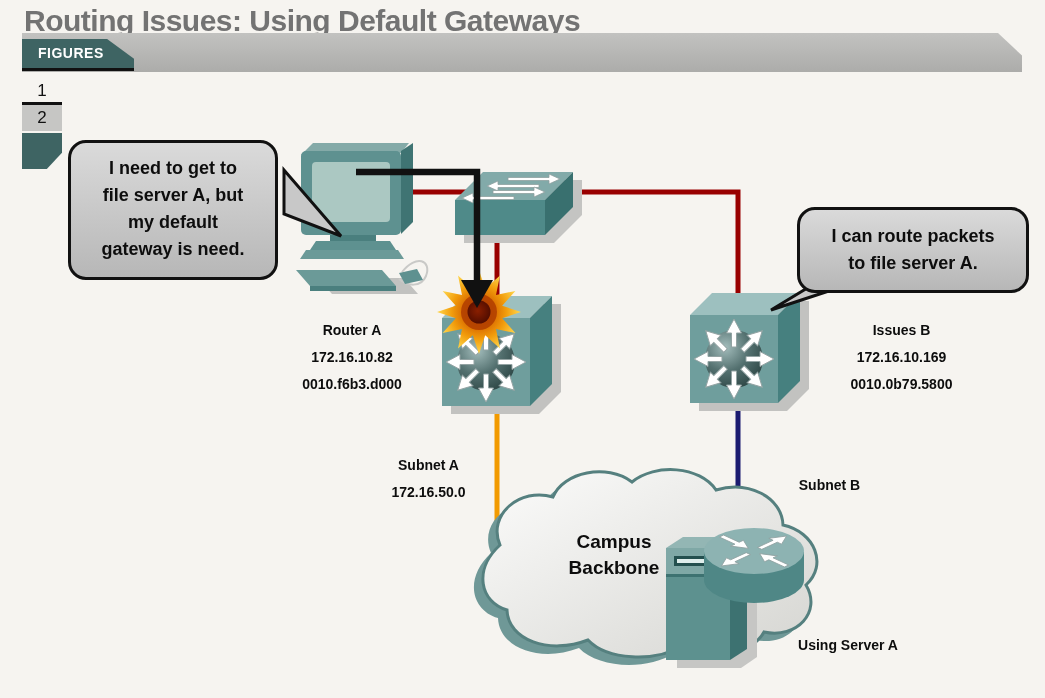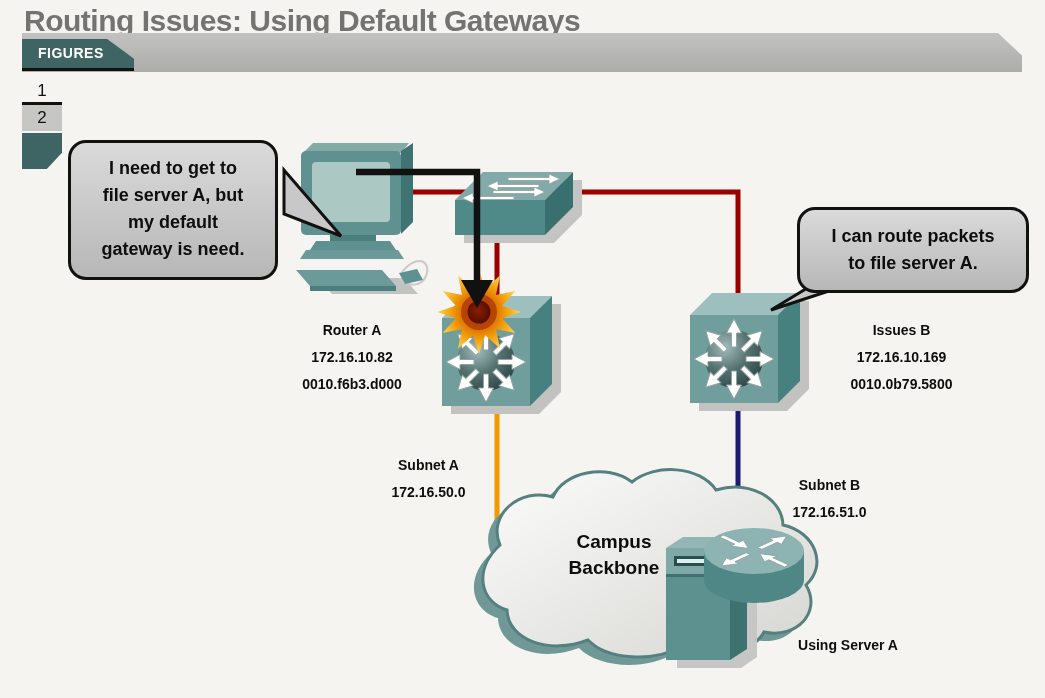--- a/index.html
+++ b/index.html
@@ -222,19 +222,18 @@
   <div>Issues B</div>
   <div>172.16.10.169</div>
   <div>0010.0b79.5800</div>
 </div>
 <div id="subnet-a-label" class="abs node-label">
   <div>Subnet A</div>
   <div>172.16.50.0</div>
 </div>
 <div id="subnet-b-label" class="abs node-label">
   <div>Subnet B</div>
-  <div>172.16.51.0</div>
 </div>
 <div id="campus-label" class="abs node-label">
   <div>Campus</div>
   <div>Backbone</div>
 </div>
 <div id="file-server-label" class="abs node-label">Using Server A</div>
 
 </body></html>

